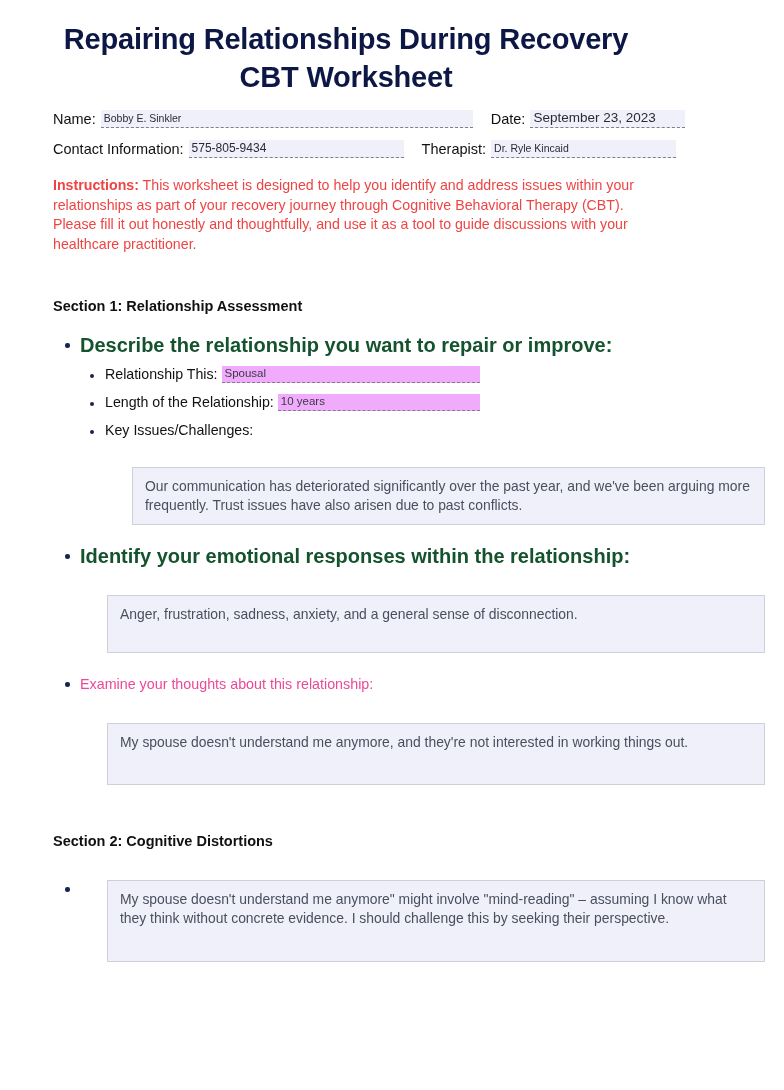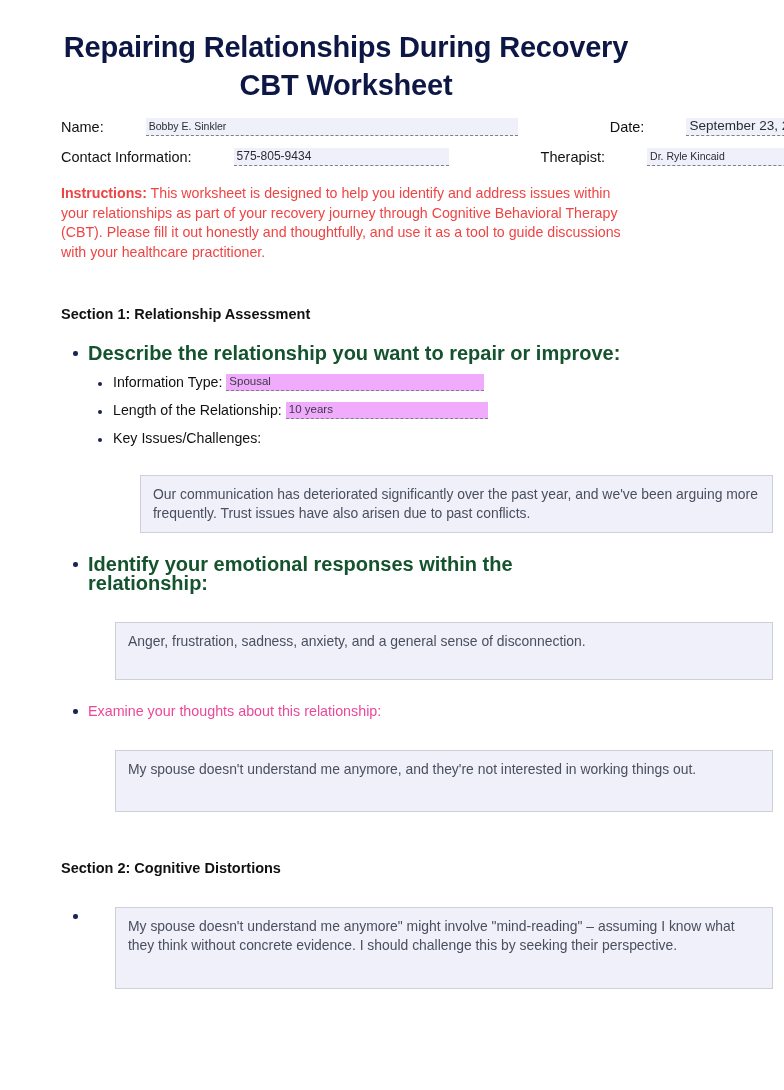--- a/index.html
+++ b/index.html
@@ -11,21 +11,21 @@
     width: 784px;
     height: 1090px;
     font-family: "Liberation Sans", sans-serif;
     color: #1a1a1a;
     overflow: hidden;
   }
   .page {
     position: relative;
     width: 692px;
     height: 1090px;
-    padding: 8px;
+    padding: 0;
     box-sizing: border-box;
   }
   .title-block {
     padding-top: 20px;
     text-align: center;
   }
   .title-line {
     color: #0d1745;
     font-size: 29px;
     font-weight: bold;
@@ -35,21 +35,20 @@
 
   .content {
     padding: 0 47px 0 53px;
   }
 
   
   .field-row {
     display: flex;
     align-items: flex-end;
     margin-top: 14px;
-    gap: 37px;
   }
   .field-row.second { margin-top: 12px; }
 
   .field-label {
     font-size: 14.5px;
     color: #111111;
     white-space: nowrap;
     padding-bottom: 1px;
   }
   .field-fill {
@@ -247,21 +246,21 @@
     </div>
 
     <div class="section-title">Section 1: Relationship Assessment</div>
 
     <ul class="lvl1">
       <li>
         <div class="q-bold">Describe the relationship you want to repair or improve:</div>
 
         <ul class="lvl2">
           <li>
-            <span class="sub-label">Information Type:</span>
+            <span class="sub-label">Relationship This:</span>
             <span class="sub-fill w1">
               <span class="sub-value">Spousal</span>
             </span>
           </li>
           <li>
             <span class="sub-label">Length of the Relationship:</span>
             <span class="sub-fill w2">
               <span class="sub-value">10 years</span>
             </span>
           </li>

